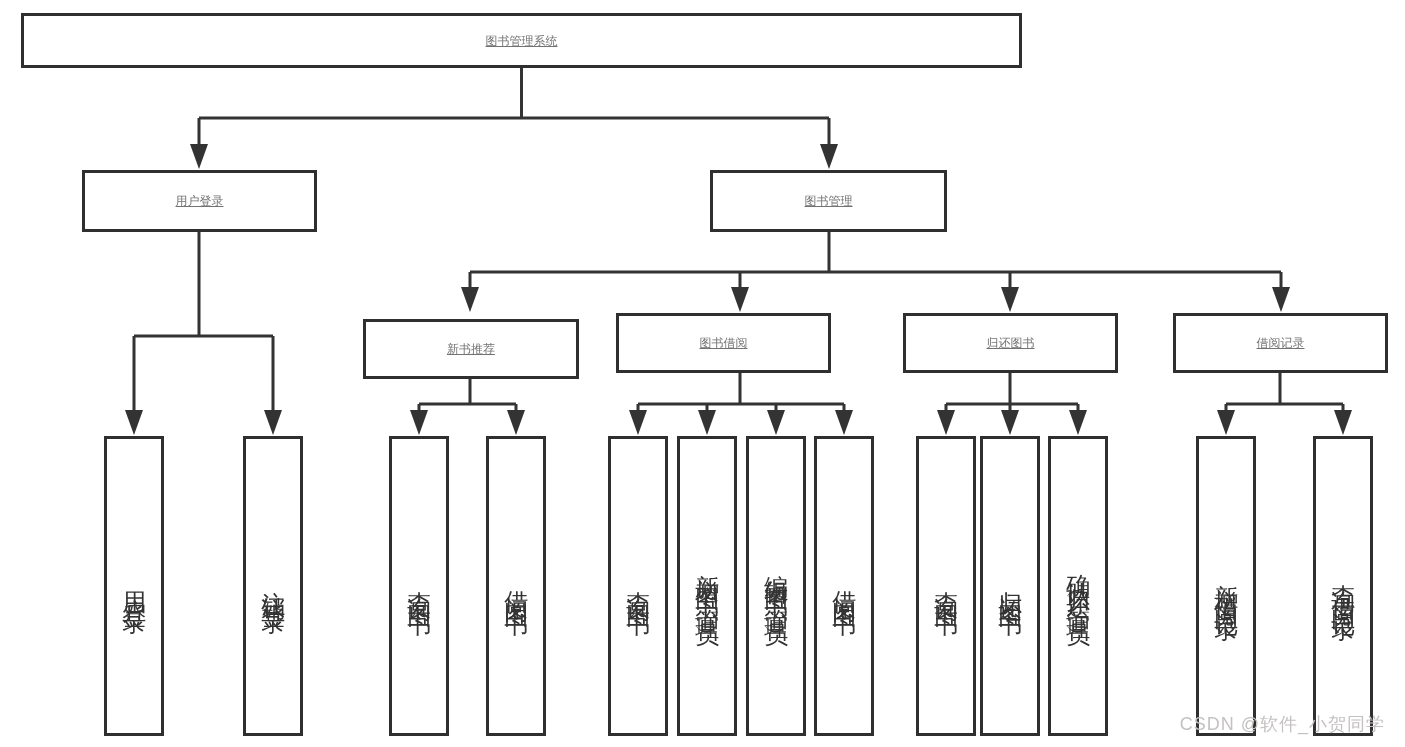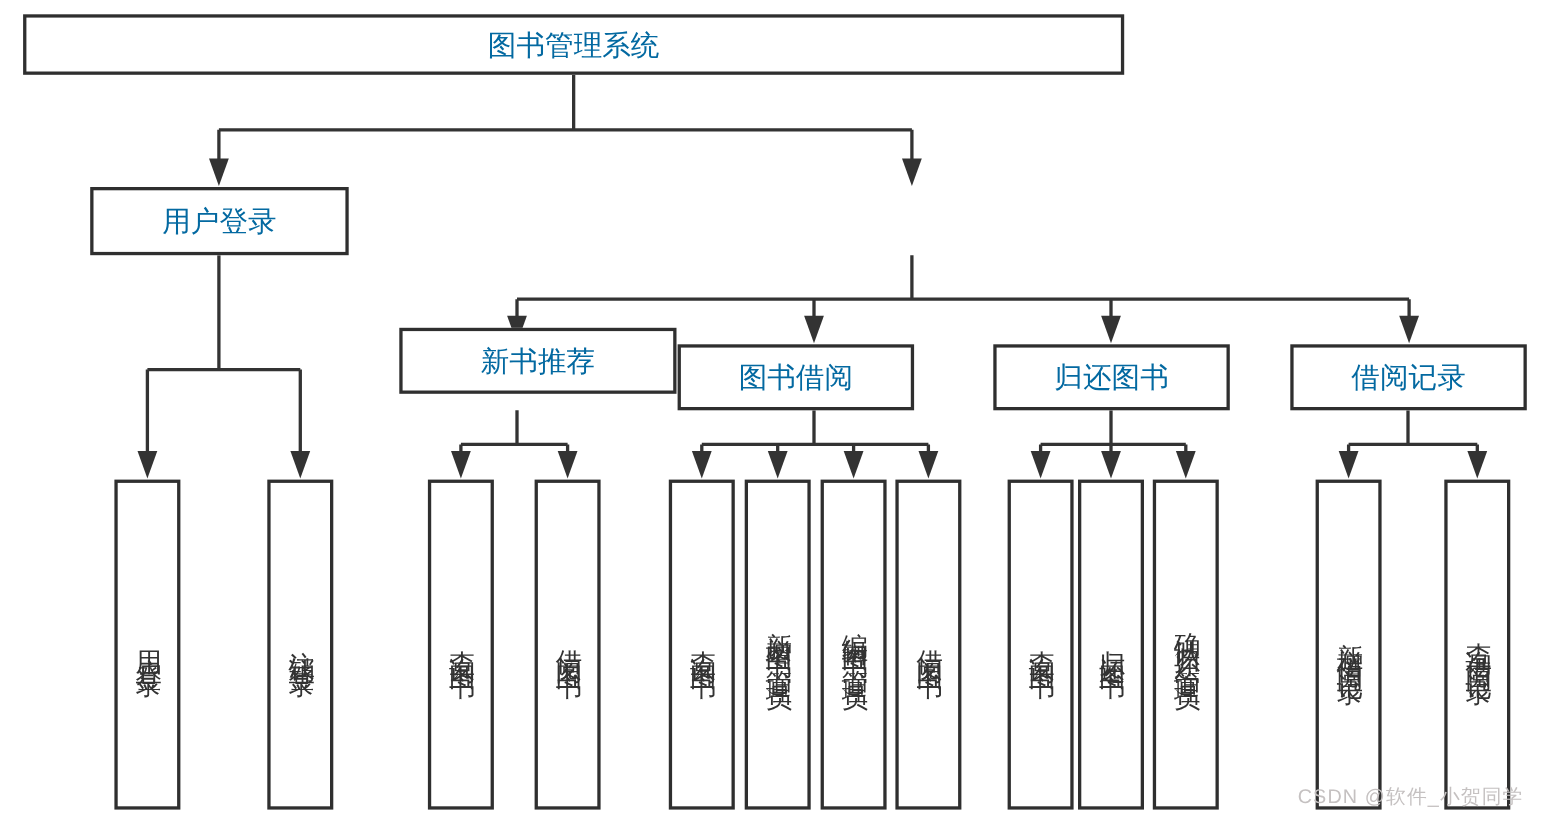--- a/index.html
+++ b/index.html
@@ -15,24 +15,25 @@
     position: absolute;
     box-sizing: border-box;
     border: 3px solid #2f2f2f;
     background: #ffffff;
     display: flex;
     align-items: center;
     justify-content: center;
     color: #333333;
   }
   .hlabel {
-    font-size: 26px;
-    color: #0369a1;
+    font-size: 12px;
+    color: #737373;
     white-space: nowrap;
     line-height: 1;
+    text-decoration: underline;
   }
   .vlabel {
     writing-mode: vertical-rl;
     text-orientation: mixed;
     font-size: 24px;
     letter-spacing: 7px;
     line-height: 1.1;
     color: #333333;
     white-space: nowrap;
   }
@@ -98,22 +99,25 @@
     </g>
   </svg>
 
   <div class="box" style="left:21px; top:13px; width:1001px; height:55px;">
     <span class="hlabel">图书管理系统</span>
   </div>
 
   <div class="box" style="left:82px; top:170px; width:235px; height:62px;">
     <span class="hlabel">用户登录</span>
   </div>
+  <div class="box" style="left:710px; top:170px; width:237px; height:62px;">
+    <span class="hlabel">图书管理</span>
+  </div>
 
-  <div class="box" style="left:363px; top:298px; width:252px; height:60px;">
+  <div class="box" style="left:363px; top:319px; width:216px; height:60px;">
     <span class="hlabel">新书推荐</span>
   </div>
   <div class="box" style="left:616px; top:313px; width:215px; height:60px;">
     <span class="hlabel">图书借阅</span>
   </div>
   <div class="box" style="left:903px; top:313px; width:215px; height:60px;">
     <span class="hlabel">归还图书</span>
   </div>
   <div class="box" style="left:1173px; top:313px; width:215px; height:60px;">
     <span class="hlabel">借阅记录</span>

